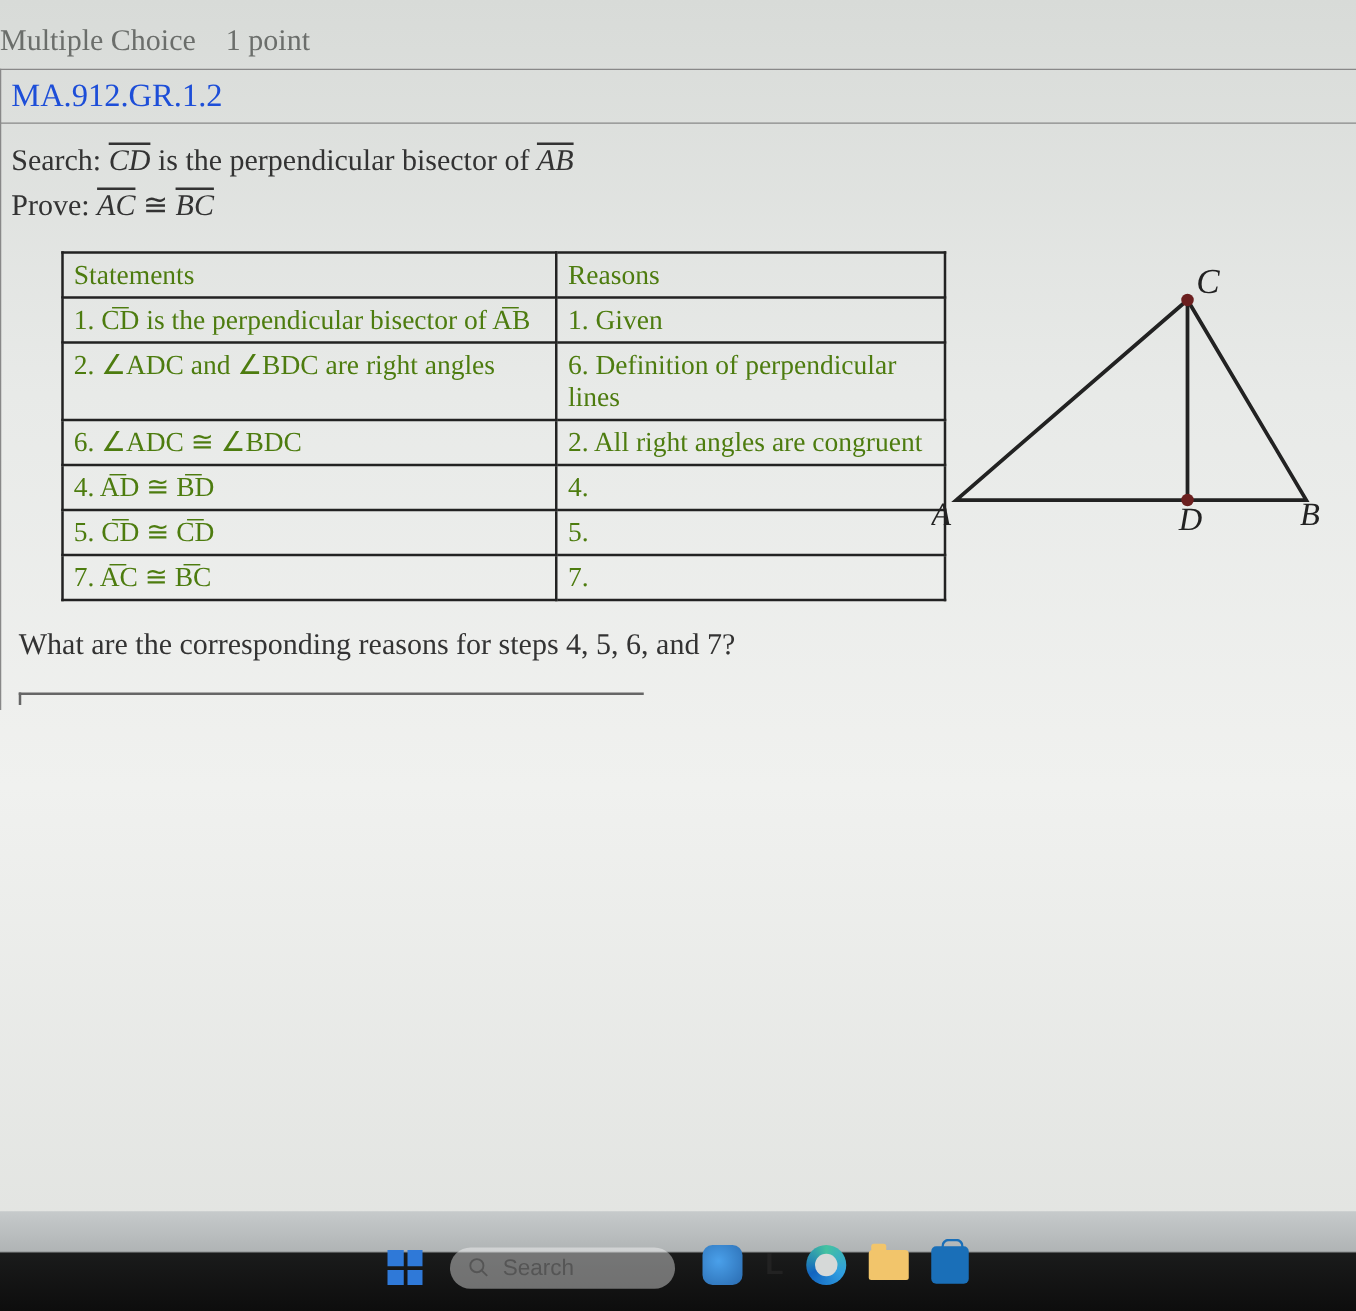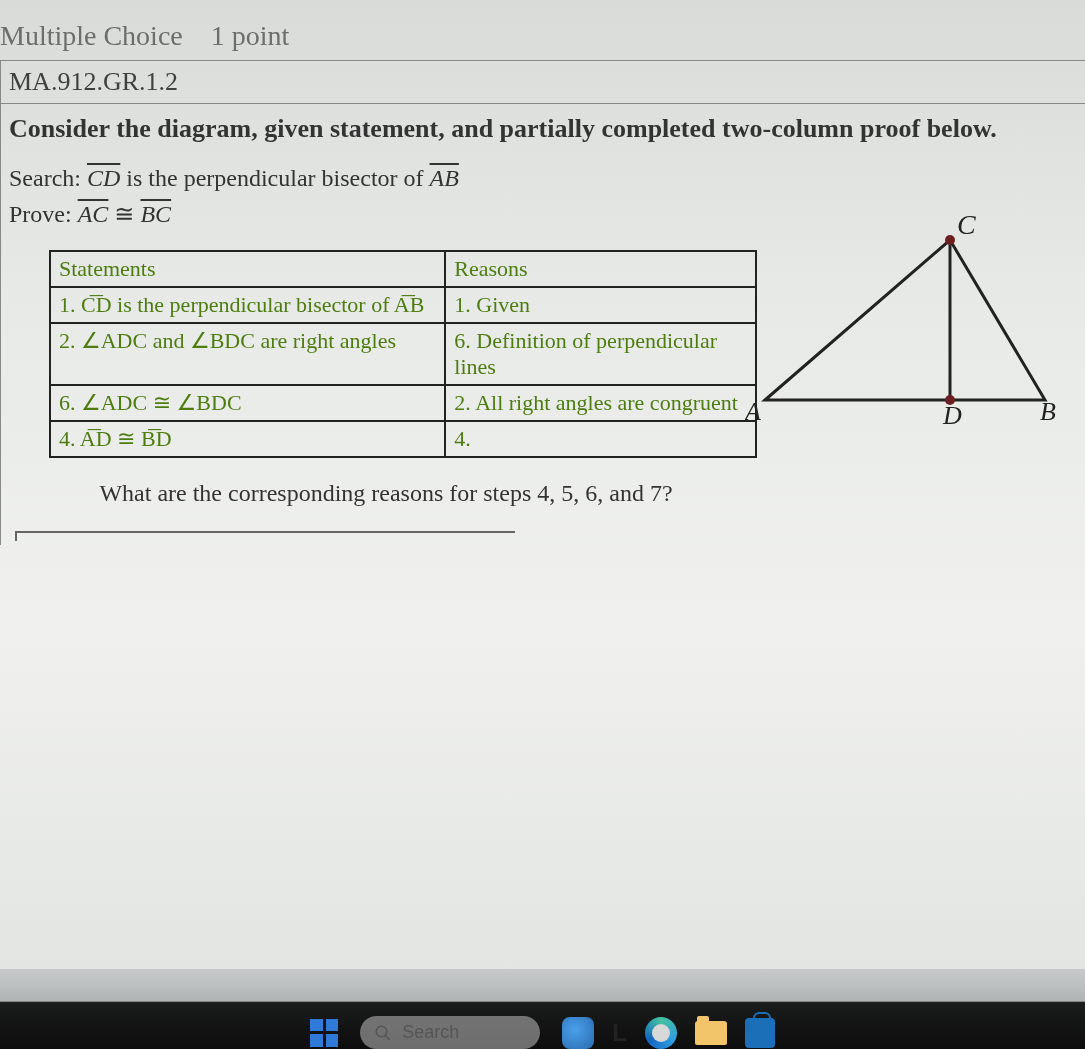--- a/index.html
+++ b/index.html
@@ -12,30 +12,30 @@
     position: relative;
   }
   .screen-area {
     width: 100%;
     height: 910px;
     position: relative;
     padding-top: 20px;
   }
   .header-row {
     color: #6b6e6b;
-    font-size: 28px;
+    font-size: 24px;
     padding: 0 0 8px 0;
   }
   .standard-row {
     border-top: 1px solid #888;
     border-bottom: 1px solid #888;
     border-left: 1px solid #888;
     padding: 6px 8px;
     font-size: 26px;
-    color: #404040;
+    color: #1d4ed8;
   }
   .prompt-row {
     border-left: 1px solid #888;
     padding: 10px 8px 4px 8px;
     font-size: 26px;
     color: #333;
     font-weight: bold;
   }
   .content-row {
     border-left: 1px solid #888;
@@ -64,38 +64,37 @@
     border: 2px solid #222;
     padding: 4px 8px;
     vertical-align: top;
   }
   .proof-table .hdr { font-weight: normal; }
   .proof-table td:first-child { width: 56%; }
   .question-line {
     margin: 22px 0 0 6px;
     font-size: 24px;
     color: #333;
-    text-align: center;
   }
   .triangle-wrap {
     position: absolute;
     right: 20px;
     top: 210px;
     width: 320px;
     height: 230px;
   }
   .taskbar {
     position: absolute;
     bottom: 0;
     left: 0;
     width: 100%;
     height: 80px;
     background: linear-gradient(180deg, #c6cacb 0%, #b0b4b5 40%, #1a1b1b 42%, #0d0d0d 100%);
     display: flex;
-    align-items: flex-end;
+    align-items: center;
     justify-content: center;
     padding-top: 6px;
     gap: 22px;
   }
   .tb-inner {
     display:flex;
     gap: 22px;
     align-items:center;
     padding: 4px 0 0 0;
   }
@@ -139,21 +138,20 @@
 
 <div class="screen-area">
 
   <div class="header-row">
     <span>Multiple Choice</span>&nbsp;&nbsp;&nbsp;
     <span>1 point</span>
   </div>
 
   <div class="standard-row">MA.912.GR.1.2</div>
 
-  <div class="prompt-row">Consider the diagram, given statement, and partially completed two-column proof below.</div>
 
   <div class="content-row">
 
     <div class="proof-area">
       <div>
         <div class="given-prove">
           <span>Search:</span>
           <span class="overline">CD</span><span> is the perpendicular bisector of </span><span class="overline">AB</span>
           <br>
           <span>Prove:</span>
@@ -174,20 +172,28 @@
                 <td>2. ∠ADC and ∠BDC are right angles</td>
                 <td>6. Definition of perpendicular lines</td>
               </tr>
           <tr>
                 <td>6. ∠ADC ≅ ∠BDC</td>
                 <td>2. All right angles are congruent</td>
               </tr>
           <tr>
                 <td>4.  A͞D ≅ B͞D</td>
                 <td>4.</td>
+              </tr>
+          <tr>
+                <td>5.  C͞D ≅ C͞D</td>
+                <td>5.</td>
+              </tr>
+          <tr>
+                <td>7.  A͞C ≅ B͞C</td>
+                <td>7.</td>
               </tr>
         </tbody>
           </table>
 
         <div class="question-line">What are the corresponding reasons for steps 4, 5, 6, and 7?</div>
 
         <div class="bottom-border-box"></div>
       </div>
     </div>
 

